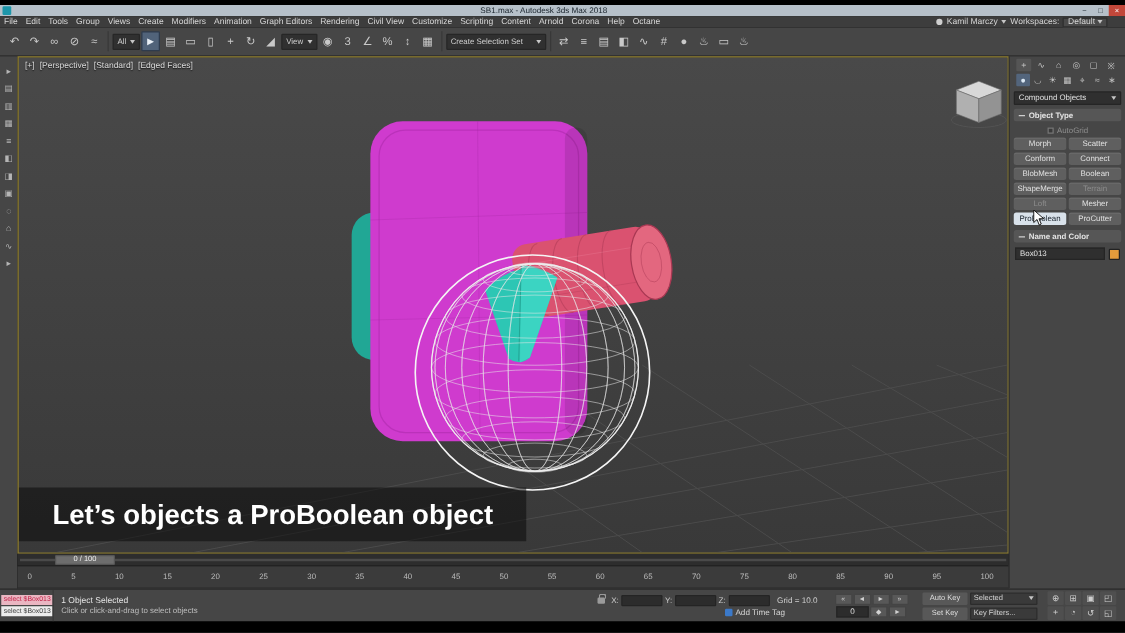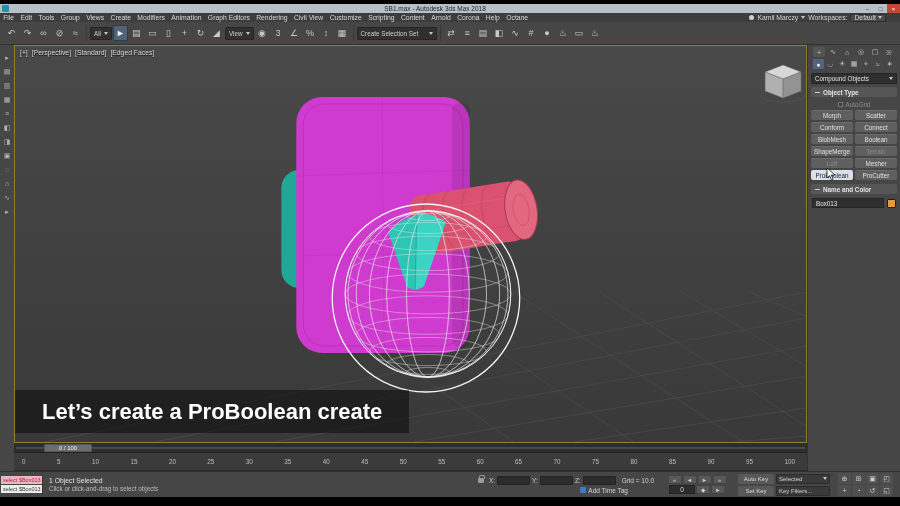--- a/index.html
+++ b/index.html
@@ -314,21 +314,21 @@
       </g>
     </svg>
 
     <div class="vp-labels">
       <span class="vp-label">[+]</span>
       <span class="vp-label">[Perspective]</span>
       <span class="vp-label">[Standard]</span>
       <span class="vp-label">[Edged Faces]</span>
     </div>
 
-    <div class="caption">Let’s create a ProBoolean create</div>
+    <div class="caption">Let’s objects a ProBoolean object</div>
   </div>
 
   <div id="timeslider">
     <div class="ts-track"></div>
     <div class="ts-handle">0 / 100</div>
   </div>
 
   <div id="ruler">
 
   <span class="tick">0</span>

